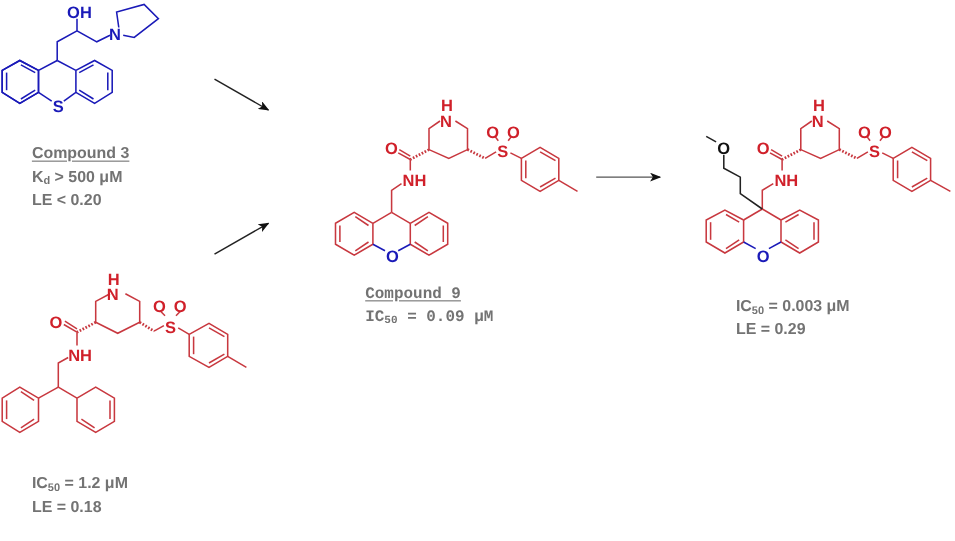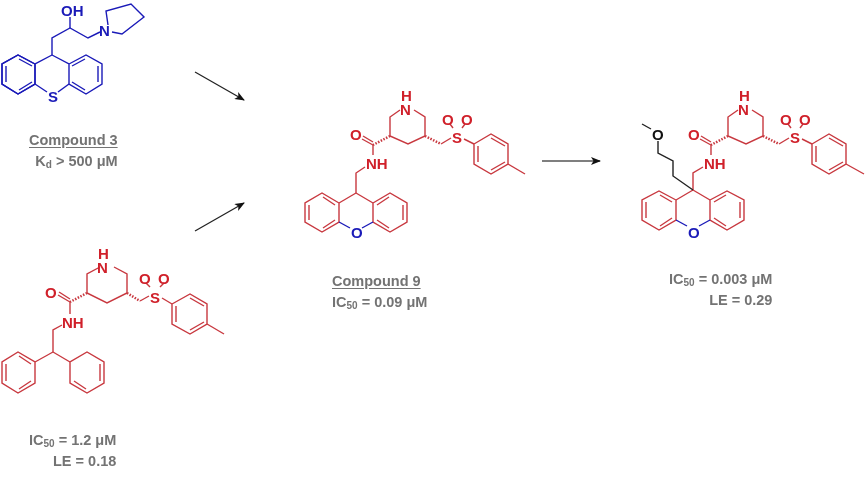--- a/index.html
+++ b/index.html
@@ -1,20 +1,20 @@
 <!DOCTYPE html>
 <html><head>
 <meta charset="utf-8">
 <style>
   html, body { margin: 0; padding: 0; background: #ffffff; }
   body { width: 868px; height: 492px; position: relative; overflow: hidden; font-family: "Liberation Sans", sans-serif; }
   #scheme { position: absolute; left: 0; top: 0; width: 868px; height: 492px; }
   .label { position: absolute; font-family: "Liberation Sans", sans-serif; font-weight: bold; font-size: 14.5px; color: #737373; line-height: 21px; white-space: nowrap; }
   .label .name { text-decoration: underline; text-underline-offset: 2px; display: block; }
-  .label .line { display: block; text-align: right; }
+  .label .line { display: block; }
   .label sub { font-size: 10px; vertical-align: -2px; line-height: 0; }
   .atom { font-family: "Liberation Sans", sans-serif; font-weight: bold; font-size: 15px; }
 </style>
 </head>
 <body>
 
 <svg id="scheme" viewBox="0 0 868 492" xmlns="http://www.w3.org/2000/svg">
   <defs>
     <marker id="ah" markerWidth="10" markerHeight="8" refX="9" refY="4" orient="auto" markerUnits="userSpaceOnUse">
       <path d="M0,0 L10,4 L0,8 L2.5,4 Z" fill="#111"></path>
@@ -189,28 +189,29 @@
     <text class="atom" x="780" y="125">O</text>
     <text class="atom" x="799" y="125">O</text>
     <text class="atom" x="688" y="238" fill="#1a1ab8">O</text>
     <text class="atom" x="652" y="140" fill="#111">O</text>
   </g>
 </svg>
 
 <div class="label" style="left:29px; top:130px;">
   <span class="name">Compound 3</span>
   <span class="line"><span>K</span><sub>d</sub><span> &gt; 500 μM</span></span>
+  <span class="line">LE &lt; 0.20</span>
 </div>
 
 <div class="label" style="left:29px; top:430px;">
   <span class="line"><span>IC</span><sub>50</sub><span> = 1.2 μM</span></span>
   <span class="line">LE = 0.18</span>
 </div>
 
-<div class="label" style="left:332px; top:271px;">
+<div class="label" style="left:332px; top:258px;font-family:Liberation Mono, monospace;">
   <span class="name">Compound 9</span>
   <span class="line"><span>IC</span><sub>50</sub><span> = 0.09 μM</span></span>
 </div>
 
 <div class="label" style="left:669px; top:269px;">
   <span class="line"><span>IC</span><sub>50</sub><span> = 0.003 μM</span></span>
   <span class="line">LE = 0.29</span>
 </div>
 
 </body></html>

